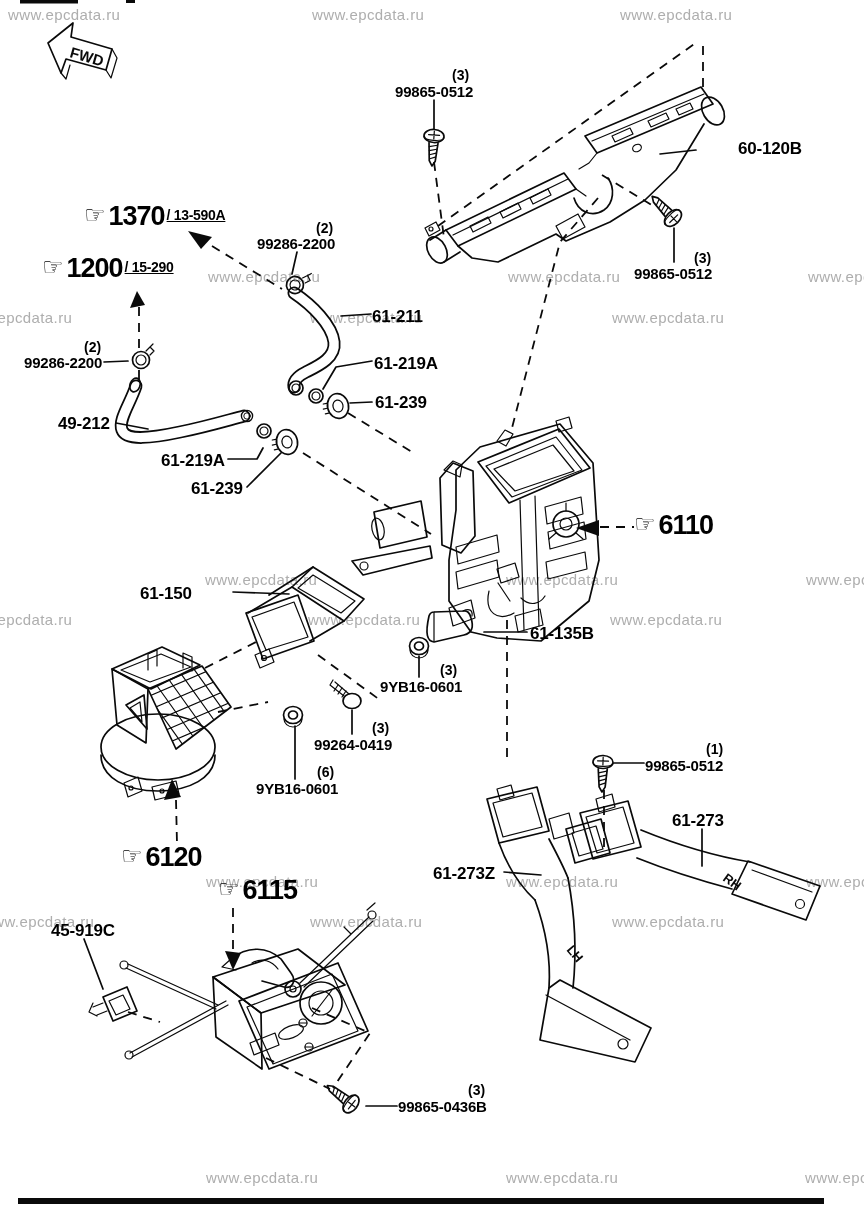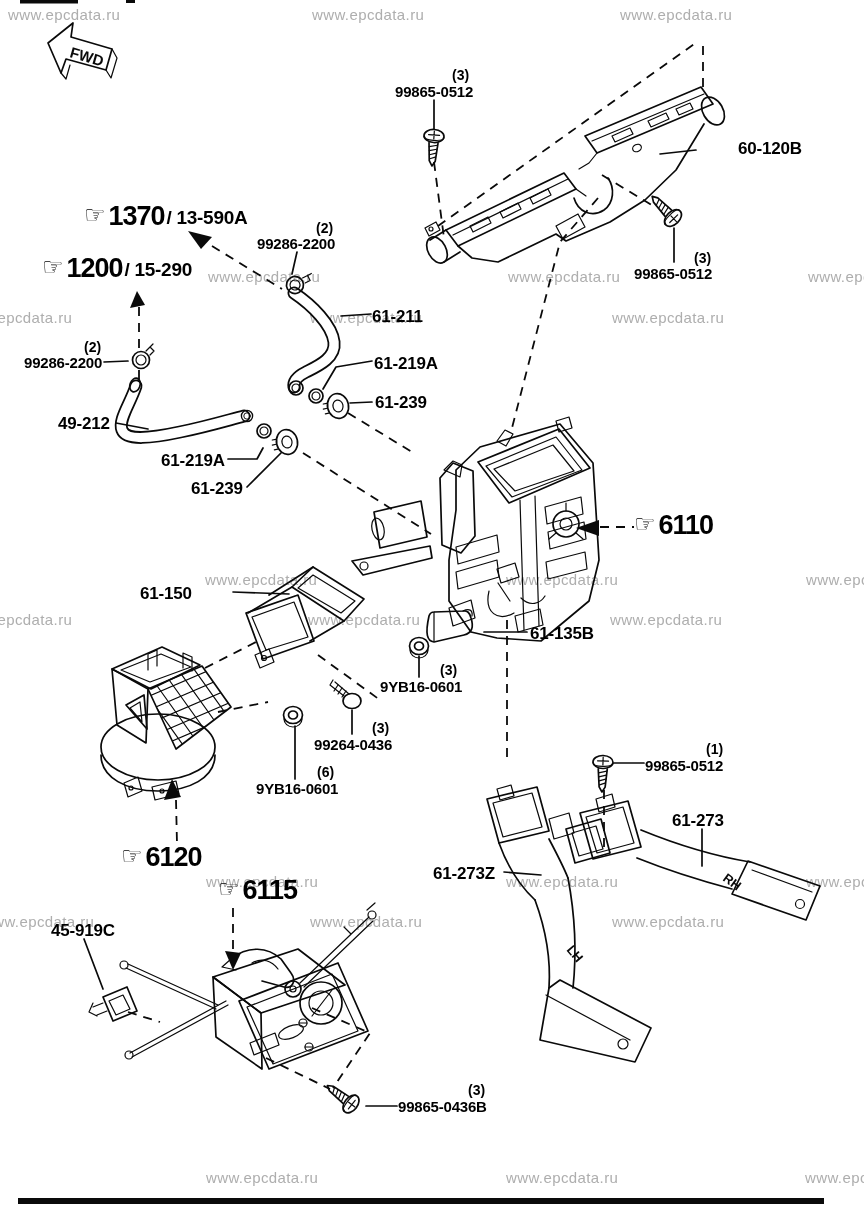--- a/index.html
+++ b/index.html
@@ -15,21 +15,21 @@
   .hose-o{fill:none;stroke:#0a0a0a;stroke-width:13;stroke-linecap:round;}
   .hose-i{fill:none;stroke:#ffffff;stroke-width:9.5;stroke-linecap:round;}
   .plabel{position:absolute;font-weight:700;font-size:15px;letter-spacing:-.2px;color:#000;
           white-space:nowrap;z-index:3;line-height:1.1;}
   .plabel.lg{font-size:17px;}
   .qty{position:absolute;font-weight:700;font-size:14px;color:#000;z-index:3;line-height:1;}
   .callout{position:absolute;display:flex;align-items:flex-start;z-index:3;color:#000;font-weight:700;}
   .callout .hand{font-size:24px;line-height:1;margin-right:3px;
                  font-family:"DejaVu Sans",sans-serif;font-weight:400;}
   .callout .num{font-size:27px;line-height:1;letter-spacing:-1px;}
-  .callout .suffix{font-size:19px;line-height:1;margin-left:2px;padding-top:5px;letter-spacing:-.3px;}
+  .callout .suffix{font-size:14px;line-height:1;margin-left:2px;padding-top:5px;letter-spacing:-.3px;text-decoration:underline;}
   text{font-family:"Liberation Sans",sans-serif;}
 </style>
 </head>
 <body>
 
 <div class="stage">
 
   <div>
       <div class="wm" style="left: 8px; top: 6px; color: rgb(174, 174, 174);">www.epcdata.ru</div>
       <div class="wm" style="left: 312px; top: 6px; color: rgb(174, 174, 174);">www.epcdata.ru</div>
@@ -334,21 +334,21 @@
       <div class="plabel lg" style="left: 375px; top: 394px;">61-239</div>
       <div class="plabel" style="left: 24px; top: 355px;">99286-2200</div>
       <div class="qty" style="left: 84px; top: 340px;">(2)</div>
       <div class="plabel lg" style="left: 58px; top: 415px;">49-212</div>
       <div class="plabel lg" style="left: 161px; top: 452px;">61-219A</div>
       <div class="plabel lg" style="left: 191px; top: 480px;">61-239</div>
       <div class="plabel lg" style="left: 140px; top: 585px;">61-150</div>
       <div class="plabel lg" style="left: 530px; top: 625px;">61-135B</div>
       <div class="plabel" style="left: 380px; top: 679px;">9YB16-0601</div>
       <div class="qty" style="left: 440px; top: 663px;">(3)</div>
-      <div class="plabel" style="left: 314px; top: 737px;">99264-0436</div>
+      <div class="plabel" style="left: 314px; top: 737px;">99264-0419</div>
       <div class="qty" style="left: 372px; top: 721px;">(3)</div>
       <div class="plabel" style="left: 256px; top: 781px;">9YB16-0601</div>
       <div class="qty" style="left: 317px; top: 765px;">(6)</div>
       <div class="plabel" style="left: 645px; top: 758px;">99865-0512</div>
       <div class="qty" style="left: 706px; top: 742px;">(1)</div>
       <div class="plabel lg" style="left: 672px; top: 812px;">61-273</div>
       <div class="plabel lg" style="left: 433px; top: 865px;">61-273Z</div>
       <div class="plabel lg" style="left: 51px; top: 922px;">45-919C</div>
       <div class="plabel" style="left: 398px; top: 1099px;">99865-0436B</div>
       <div class="qty" style="left: 468px; top: 1083px;">(3)</div>

